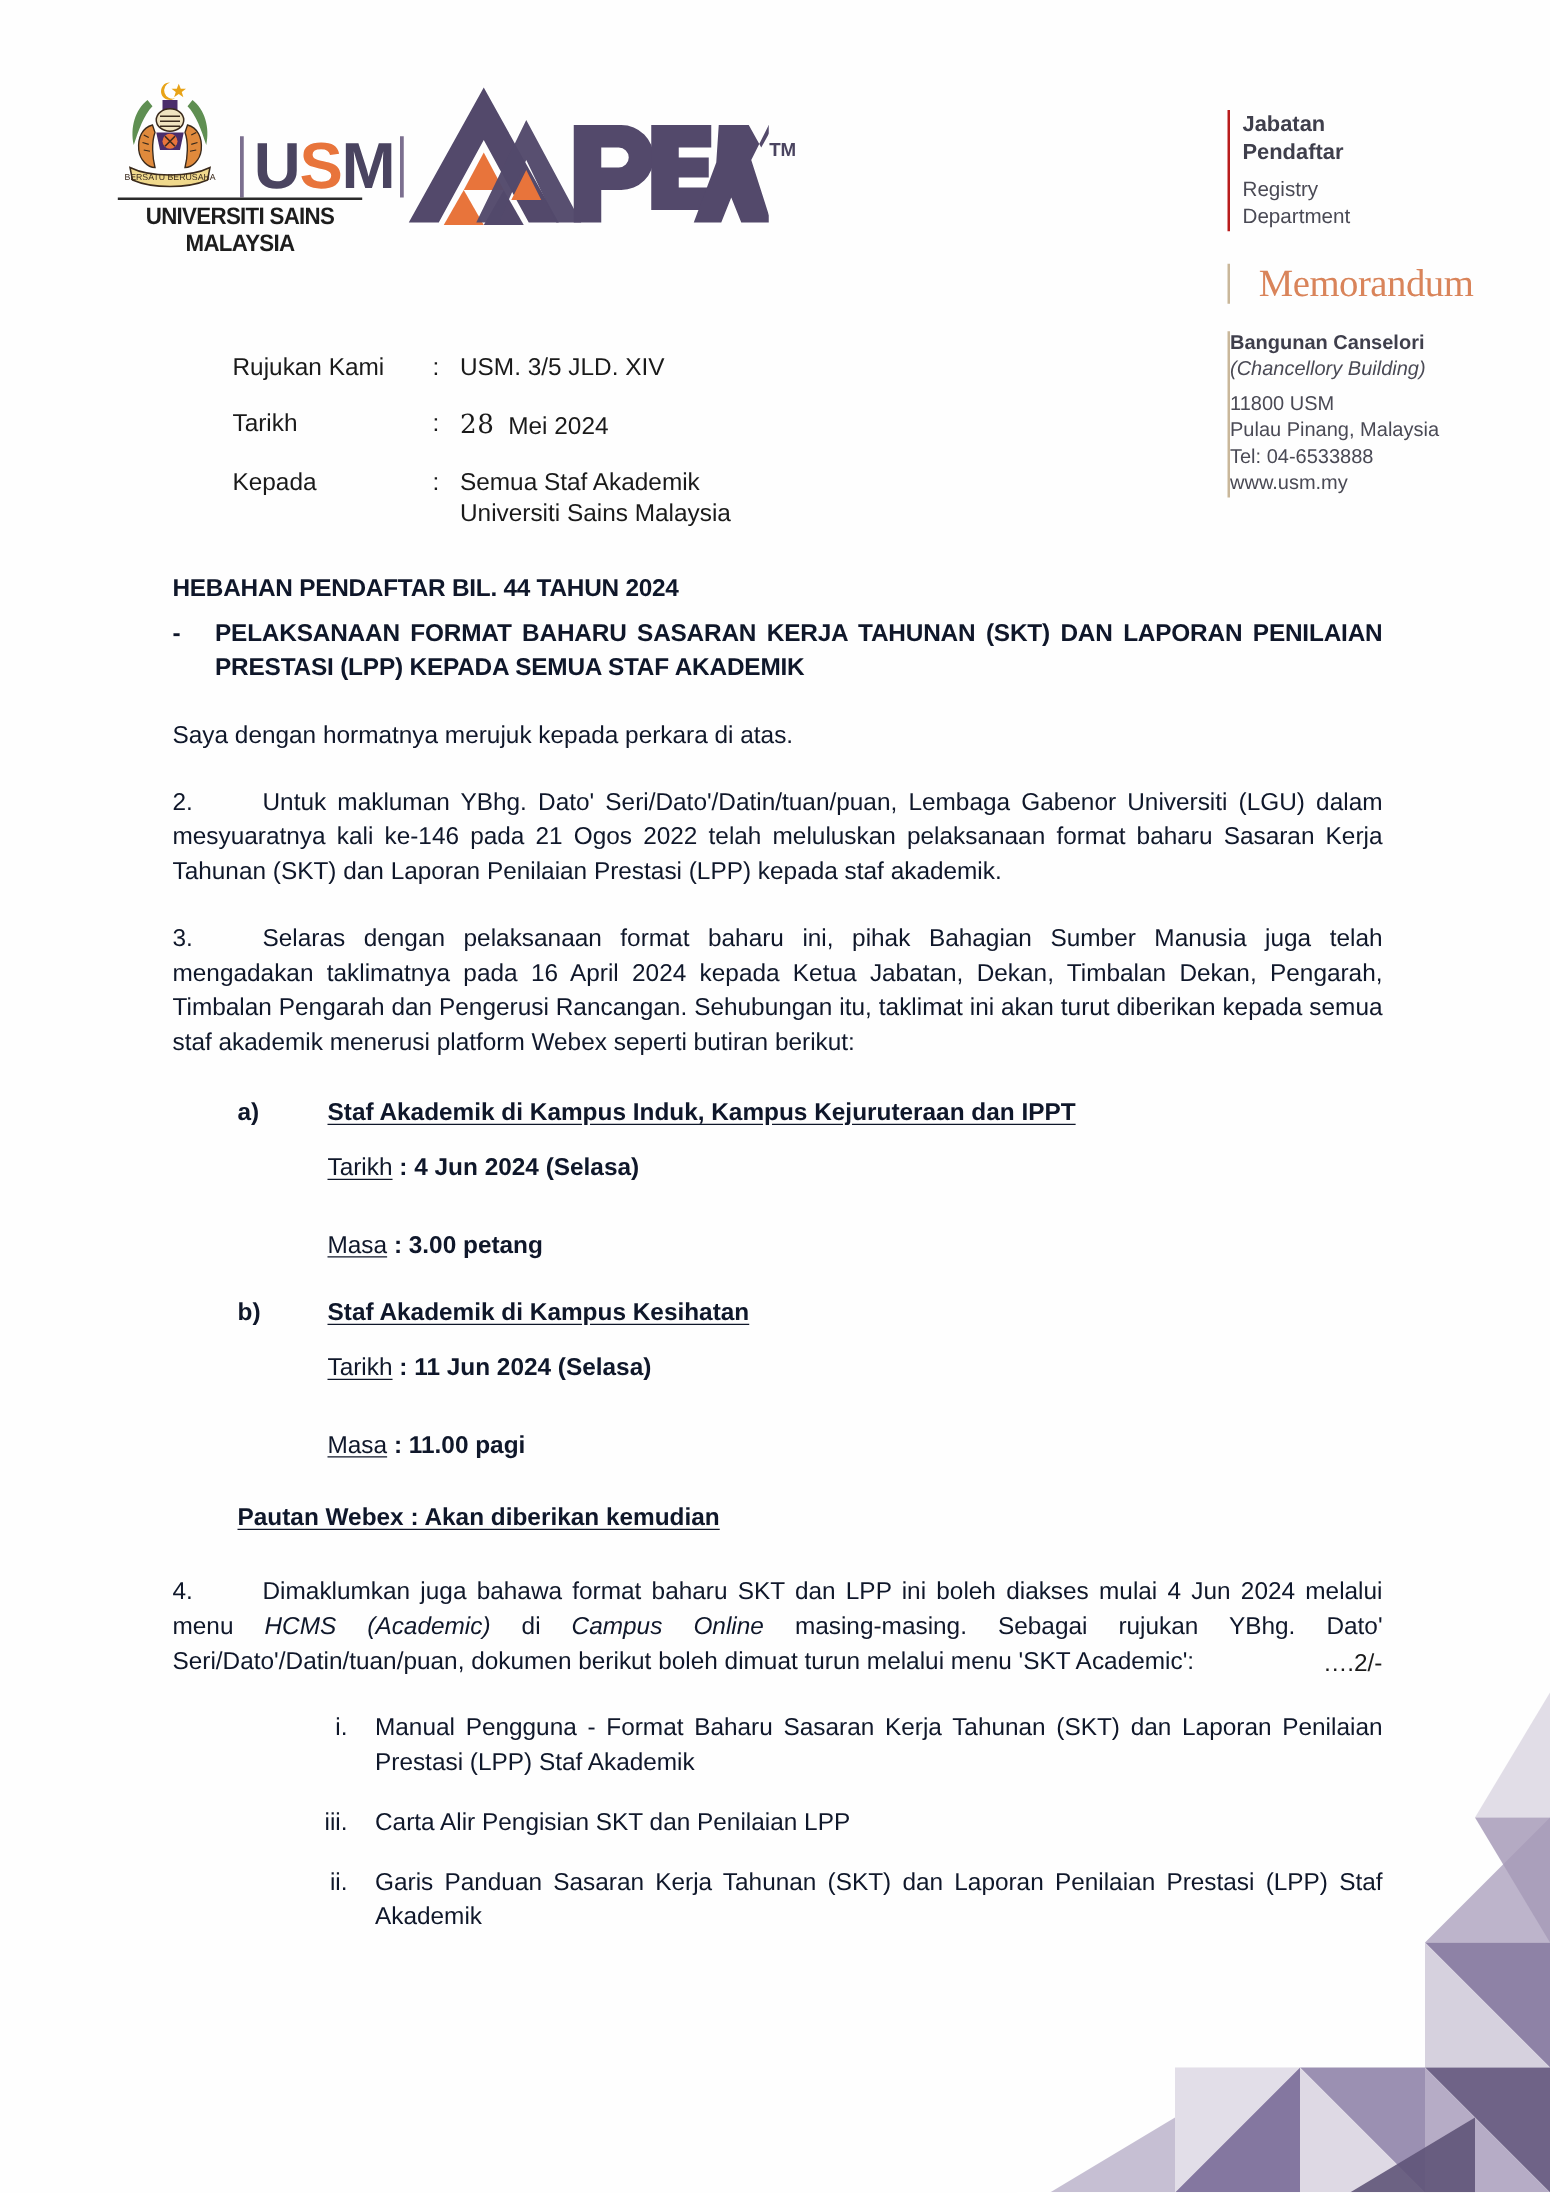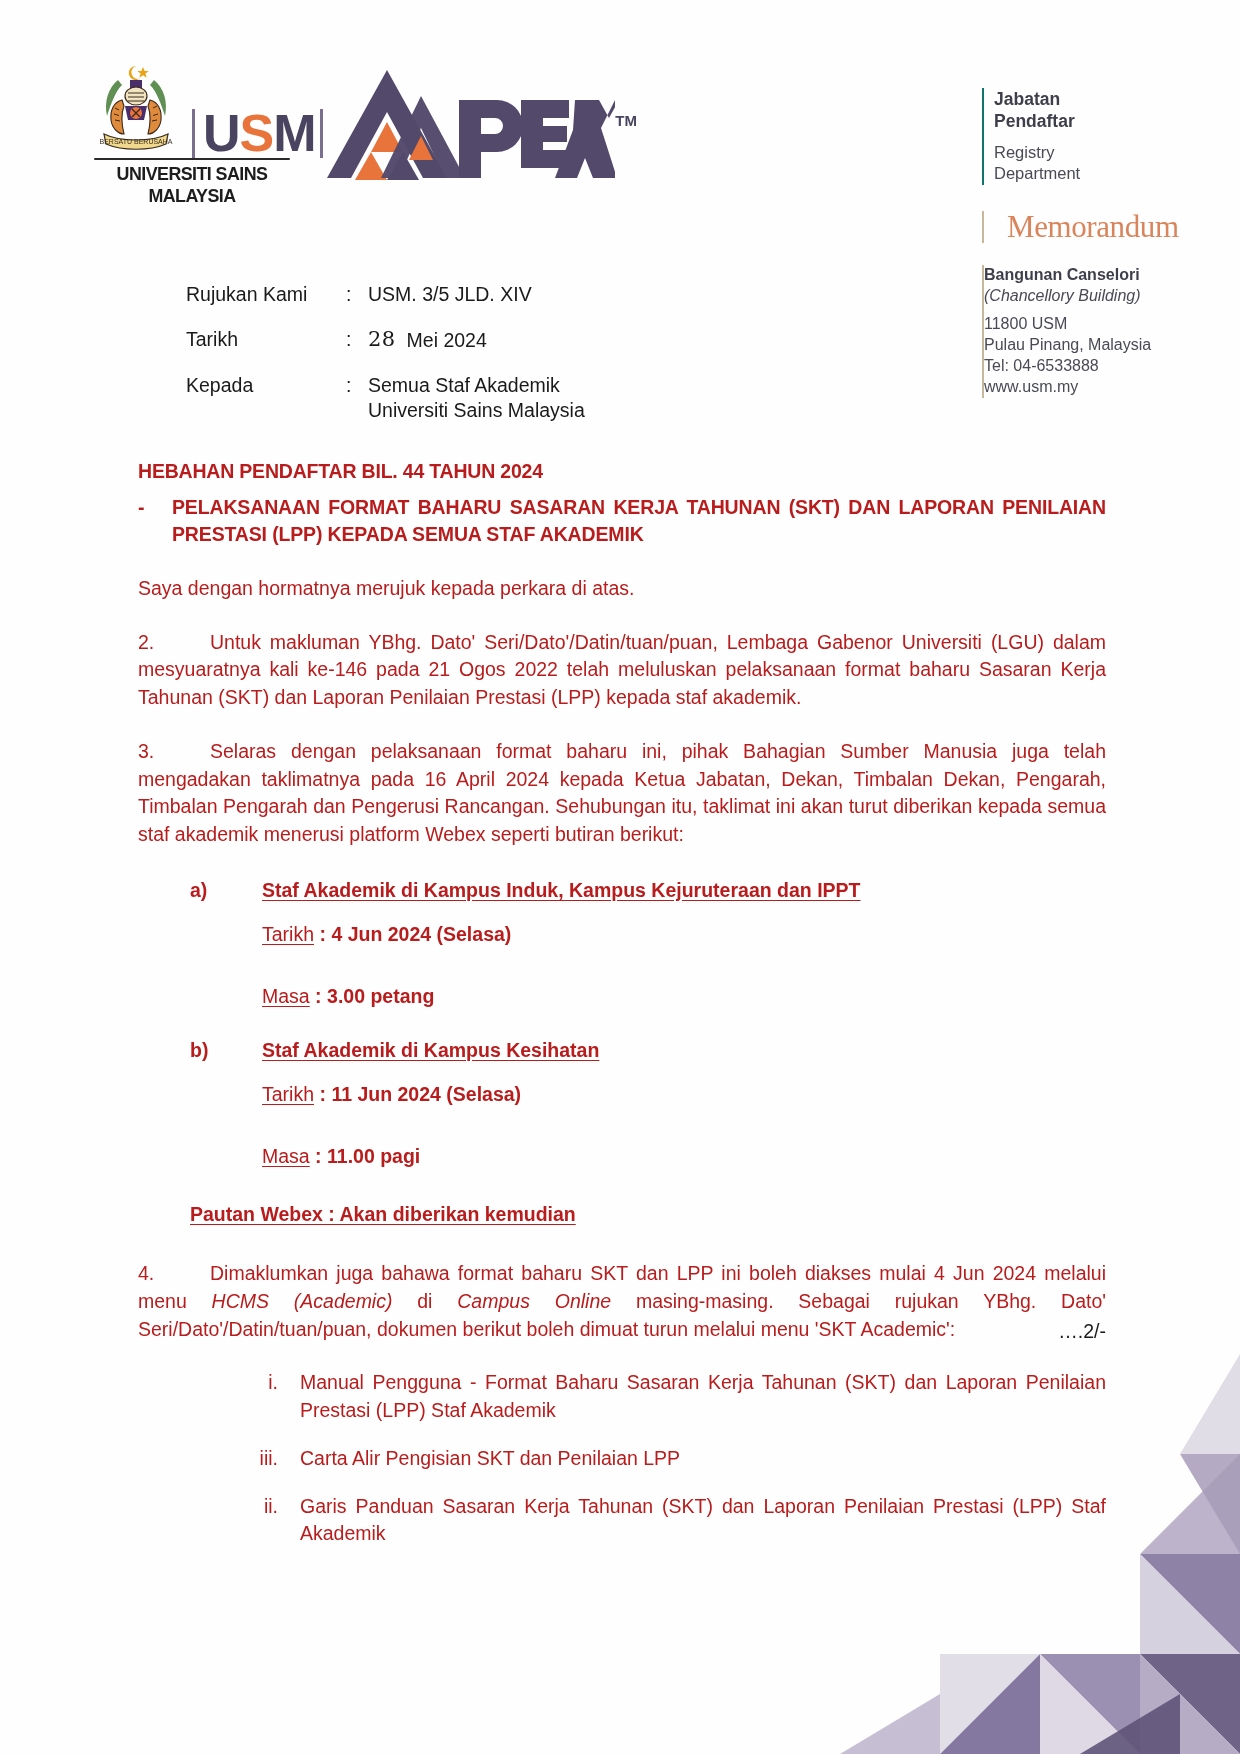--- a/index.html
+++ b/index.html
@@ -97,21 +97,21 @@
 
   
   .header-right {
     position: absolute;
     right: 58px;
     top: 36px;
     width: 200px;
     text-align: left;
   }
   .rule-block {
-    border-left: 2px solid #0f766e;
+    border-left: 2px solid #b91c1c;
     padding-left: 10px;
     margin-bottom: 4px;
   }
   .dept-name {
     font-size: 17.5px;
     font-weight: bold;
     color: #3f3f4c;
     line-height: 1.28;
   }
   .dept-en {
@@ -184,21 +184,21 @@
   }
 
   
   .body {
     position: absolute;
     left: 138px;
     top: 458px;
     width: 968px;
     font-size: 19.5px;
     line-height: 1.42;
-    color: #b91c1c;
+    color: #0f172a;
   }
   .title-main {
     font-weight: bold;
     font-size: 19.5px;
     letter-spacing: -0.2px;
   }
   .subject-row {
     display: flex;
     margin-top: 8px;
     font-weight: bold;

